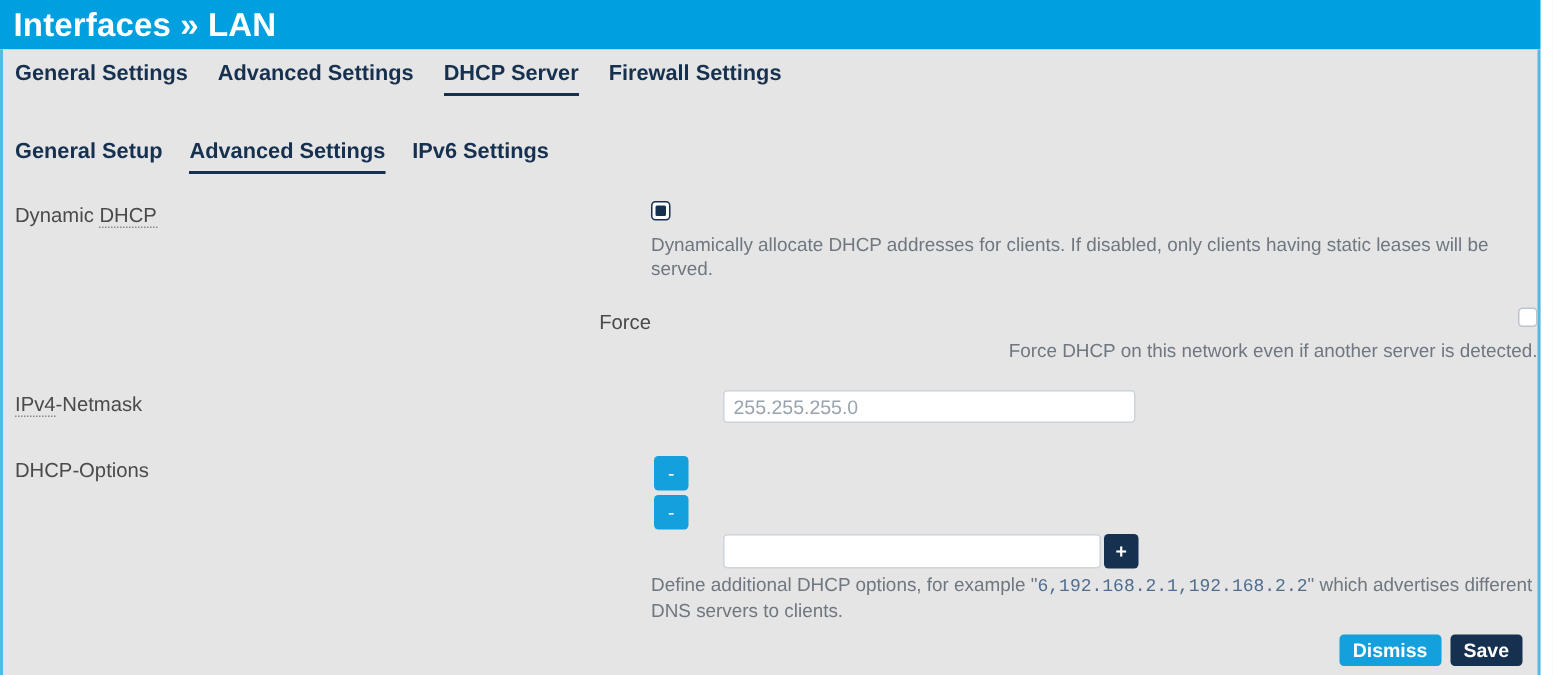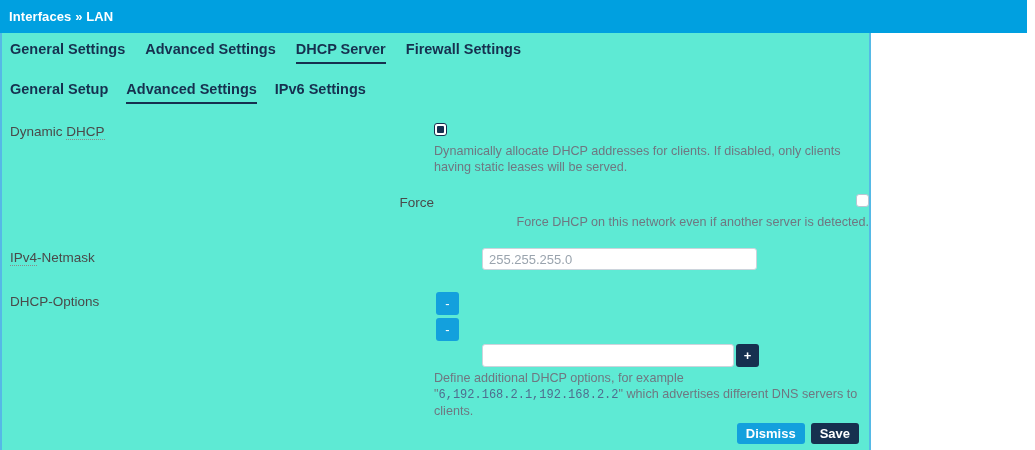--- a/index.html
+++ b/index.html
@@ -30,48 +30,48 @@
     width: 1027px;
     height: 33px;
     background: #00a0e0;
     display: flex;
     align-items: center;
     box-sizing: border-box;
     padding-left: 9px;
   }
   .titlebar-text {
     color: #ffffff;
-    font-size: 13px;
+    font-size: 22px;
     font-weight: bold;
     letter-spacing: 0.1px;
     white-space: nowrap;
   }
 
   
   .panel {
     position: absolute;
     left: 0;
     top: 33px;
-    width: 871px;
+    width: 1027px;
     height: 417px;
     box-sizing: border-box;
     border-left: 2px solid #55b9e6;
     border-right: 2px solid #55b9e6;
-    background: #5eead4;
+    background: #e5e5e5;
   }
 
   
   .tabs {
     display: flex;
     align-items: flex-start;
     padding-left: 8px;
     white-space: nowrap;
   }
   .tabs-main { margin-top: 7px; }
-  .tabs-sub  { margin-top: 16px; }
+  .tabs-sub  { margin-top: 28px; }
 
   .tab {
     font-size: 14.5px;
     font-weight: bold;
     color: #16304f;
     padding: 0 0 4px 0;
     margin-right: 20px;
     border-bottom: 2px solid transparent;
     line-height: 18px;
     cursor: pointer;

